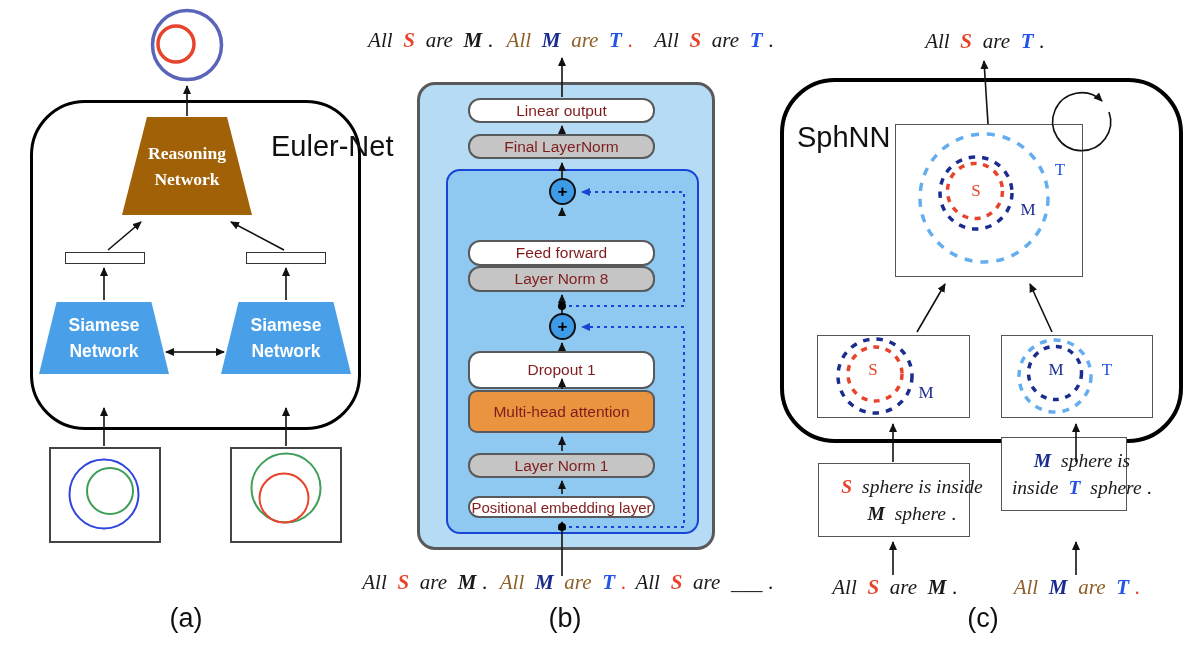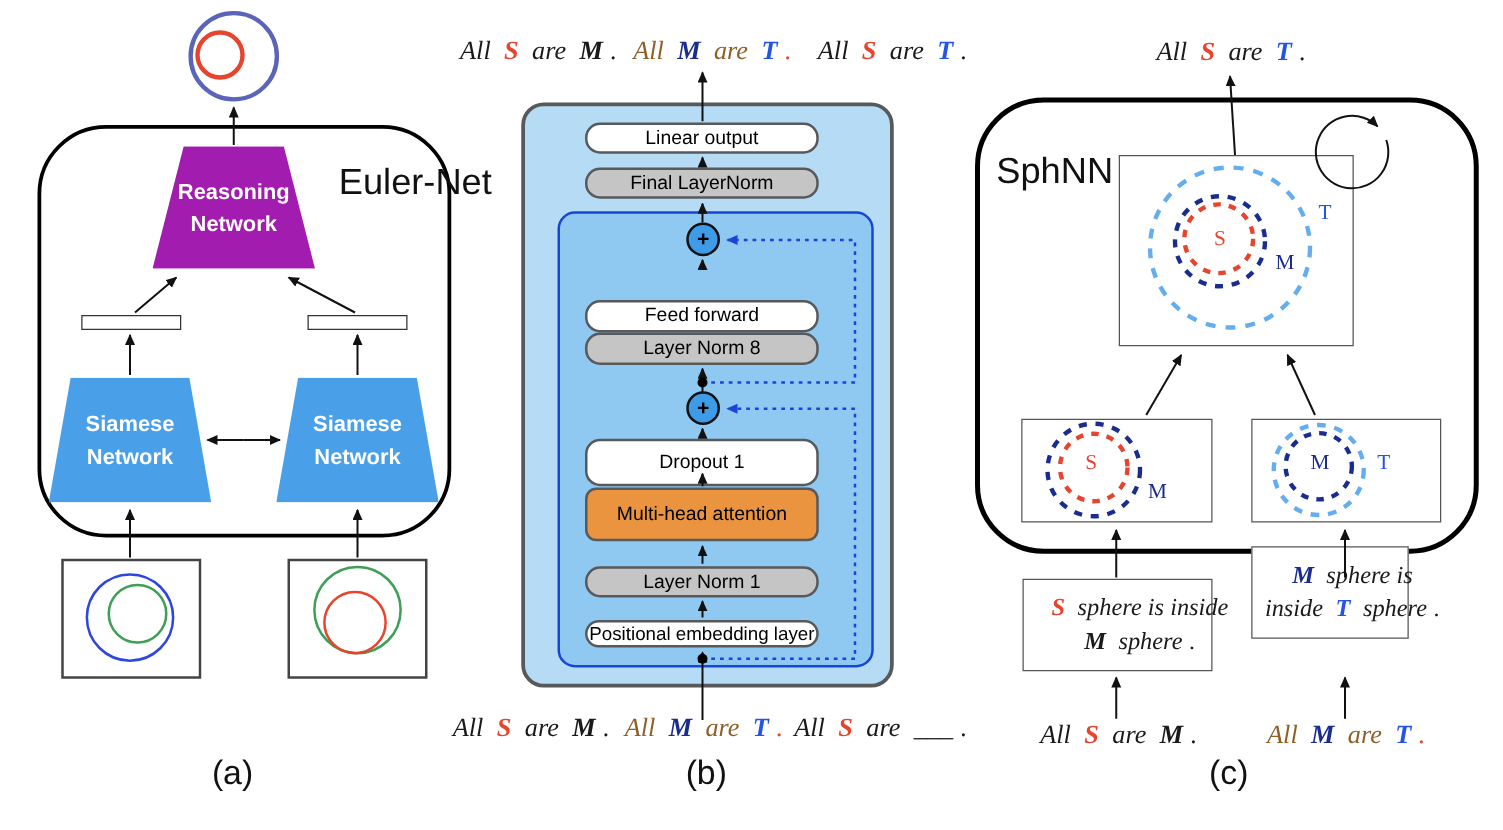--- a/index.html
+++ b/index.html
@@ -21,35 +21,35 @@
   .ck{color:#1a1a1a} .cr{color:#E8432C} .cn{color:#1B2C8F} .cb{color:#2353E8} .cbr{color:#8E5F28}
 
   .cap { position:absolute; font-size:27px; color:#111; transform:translateX(-50%); }
 
   
   .rrA { left:30px; top:100px; width:331px; height:330px; border:3.5px solid #000; border-radius:55px; }
   .titleA { left:243px; top:130px; font-size:29px; color:#111;margin-left:28px; }
   .trap { position:absolute; display:flex; flex-direction:column; align-items:center;
           justify-content:center; color:#fff; font-weight:bold; font-size:17.5px;
           line-height:26px; text-align:center; }
-  .trapR { left:122px; top:117px; width:130px; height:98px; background:#a21caf;
-           clip-path:polygon(19.2% 0, 80.8% 0, 100% 100%, 0 100%); }
-  .trapS { width:130px; height:100px; top:302px; background:#4AA0E8;
+  .trapR { left:122px; top:117px; width:130px; height:98px; background:#a16207;
+           clip-path:polygon(19.2% 0, 80.8% 0, 100% 100%, 0 100%);font-family:Liberation Serif, serif; }
+  .trapS { width:130px; height:72px; top:302px; background:#4AA0E8;
            clip-path:polygon(13.5% 0, 86.5% 0, 100% 100%, 0 100%); }
   .srect { width:80px; height:12px; background:#fff; border:1.5px solid #333; }
   .imgbox { width:112px; height:96px; background:#fff; border:2px solid #444; }
 
   
   .outerB { left:417px; top:82px; width:298px; height:468px; background:#B5DCF4;
             border:3.5px solid #58595B; border-radius:18px; }
   .innerB { left:446px; top:169px; width:253px; height:365px; background:#8FC9F1;
             border:2px solid #1845D8; border-radius:14px; }
   .layB { position:absolute; left:468px; width:187px; border:2.5px solid #58595B;
           border-radius:12px; background:#fff; display:flex; align-items:center;
-          justify-content:center; font-size:15.5px; color:#000000; }
+          justify-content:center; font-size:15.5px; color:#7f1d1d; }
   .gray { background:#C5C5C5; }
   .orange { background:#EA9440; border-radius:9px; }
   .plus { position:absolute; width:27px; height:27px; border-radius:50%; background:#3D9BE8;
           border:2px solid #111; display:flex; align-items:center; justify-content:center;
           font-size:17px; font-weight:bold; color:#000; z-index:4; }
 
   
   .rrC { left:780px; top:78px; width:403px; height:365px; border:4px solid #000; border-radius:55px; }
   .titleC { left:797px; top:121px; font-size:29px; color:#111; }
   .mbox { position:absolute; background:#fff; border:1.5px solid #555; }

